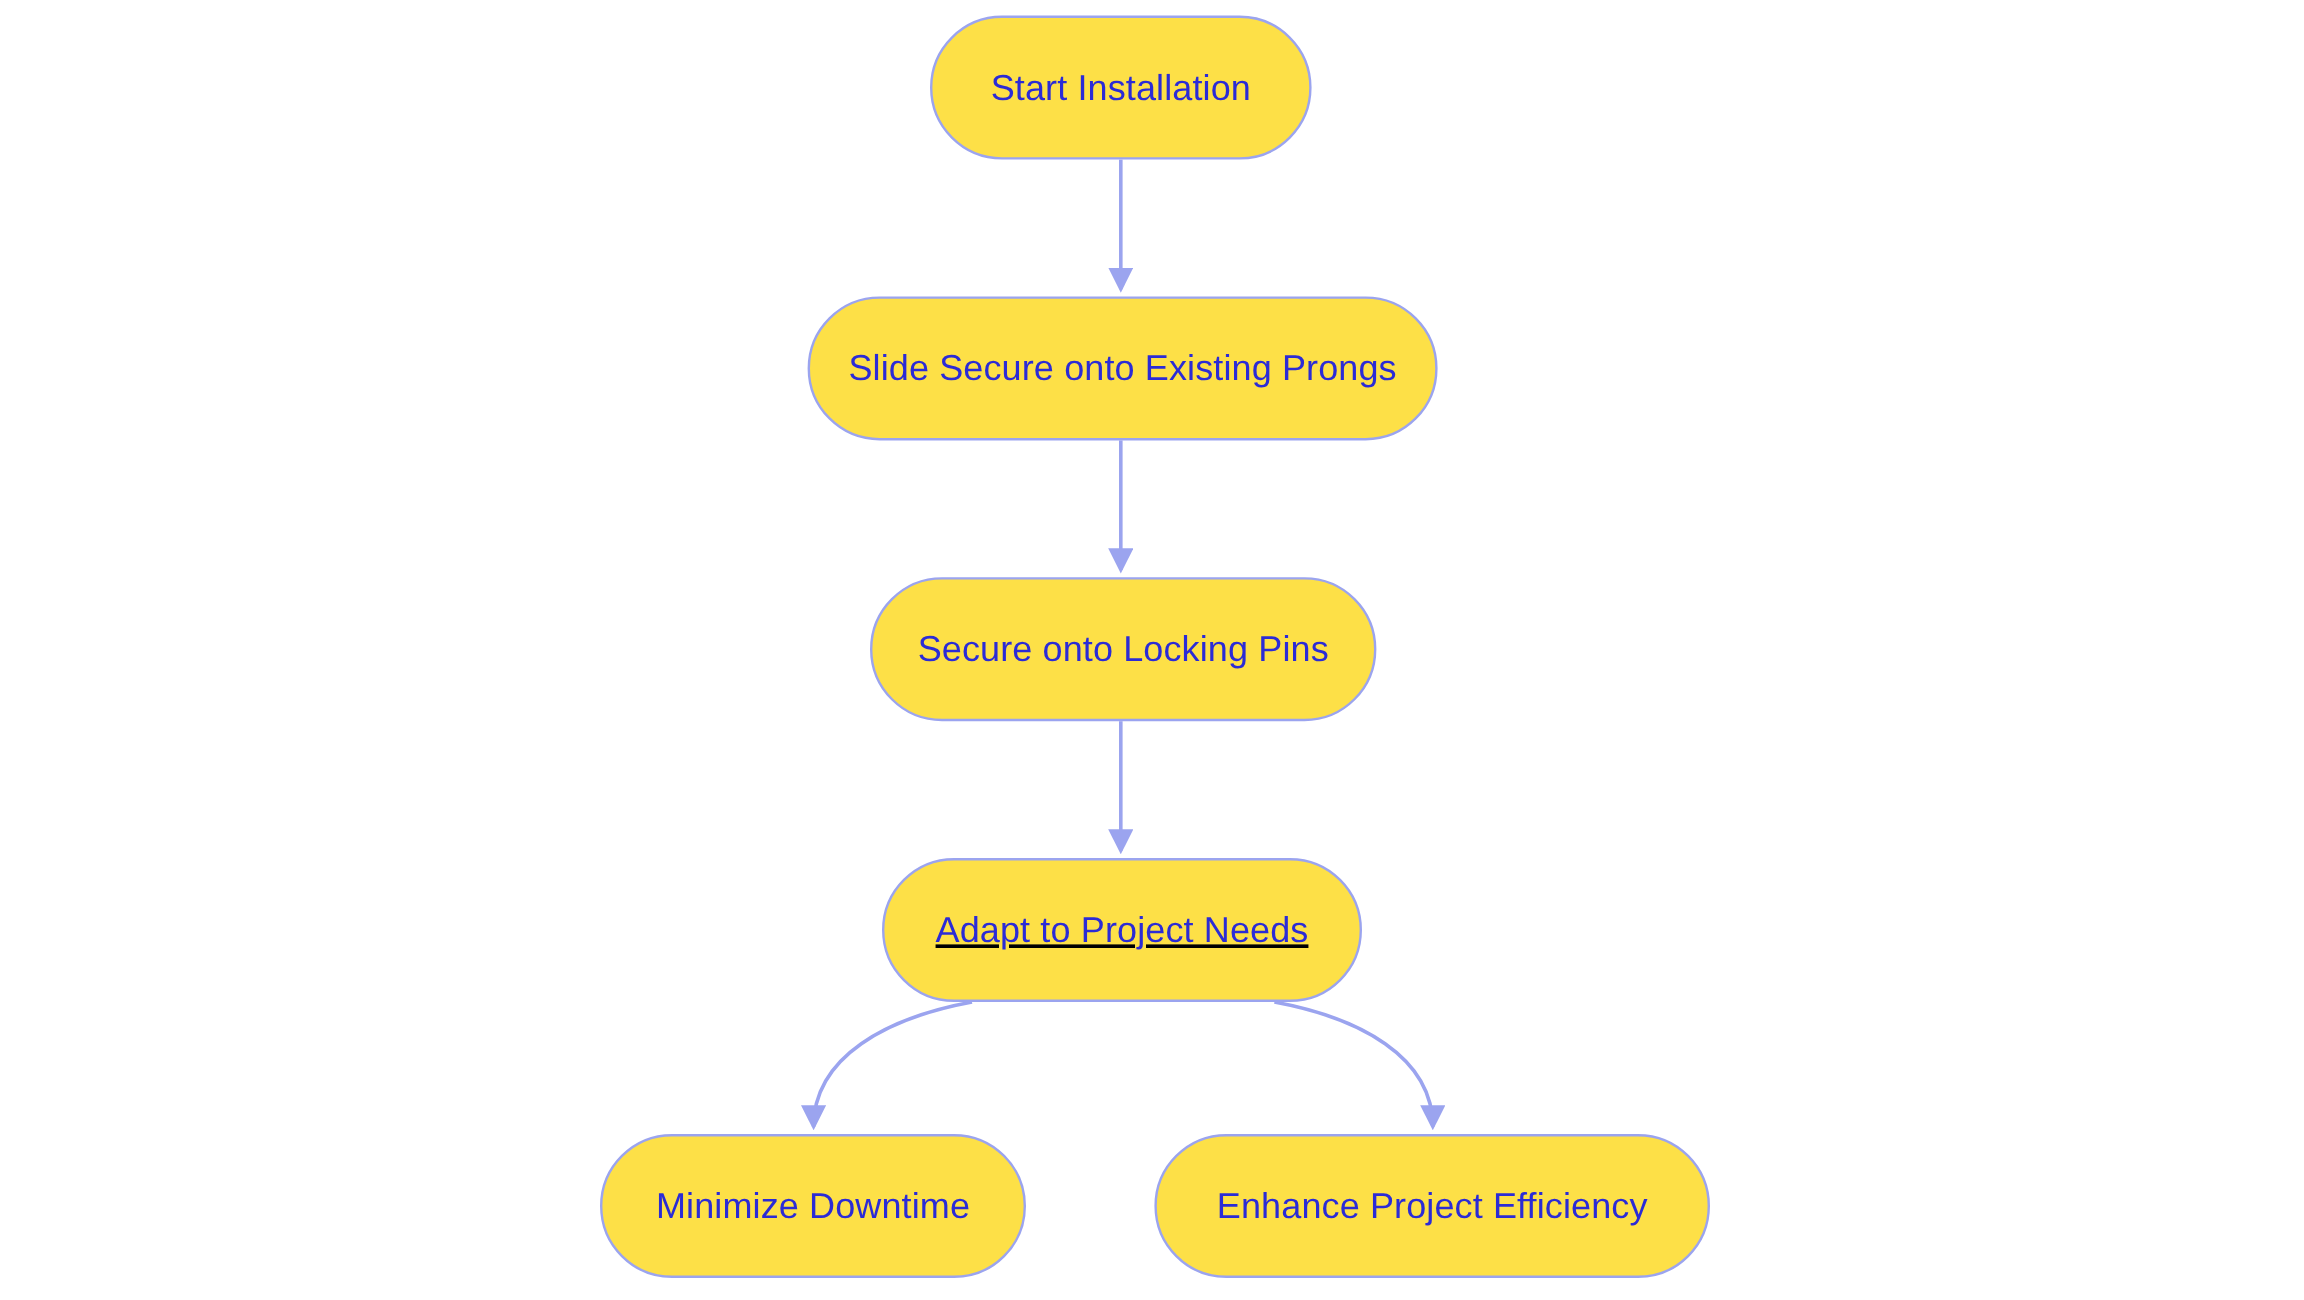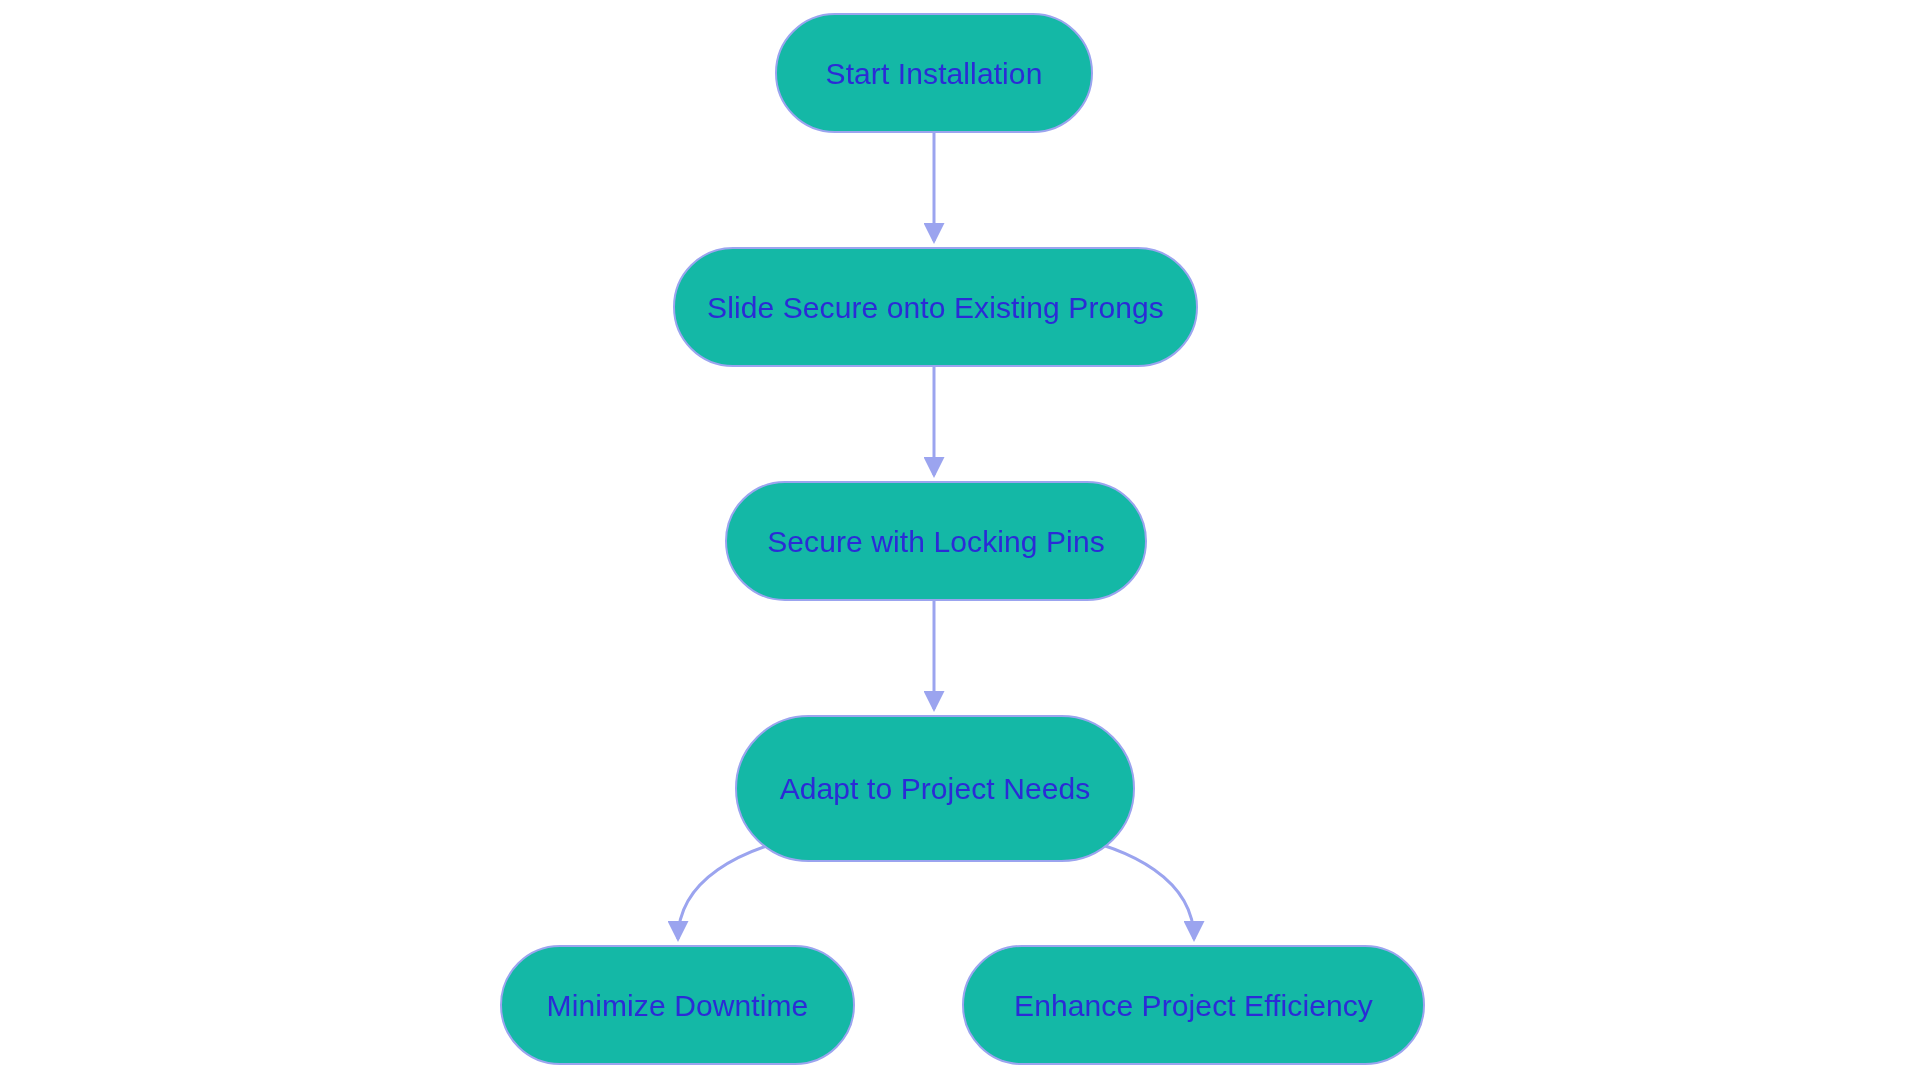--- a/index.html
+++ b/index.html
@@ -25,21 +25,21 @@
     width: 1920px;
     height: 1083px;
     pointer-events: none;
   }
   .node {
     position: absolute;
     box-sizing: border-box;
     display: flex;
     align-items: center;
     justify-content: center;
-    background: #14b8a6;
+    background: #fde047;
     border: 2px solid #9ba4ef;
     border-radius: 999px;
   }
   .node-label {
     font-family: "Liberation Sans", sans-serif;
     font-size: 30px;
     font-weight: 400;
     color: #2b2bd6;
     letter-spacing: 0.1px;
     white-space: nowrap;
@@ -69,24 +69,24 @@
 
   <div class="node" style="left:775px; top:13px; width:318px; height:120px;">
     <span class="node-label">Start Installation</span>
   </div>
 
   <div class="node" style="left:673px; top:247px; width:525px; height:120px;">
     <span class="node-label">Slide Secure onto Existing Prongs</span>
   </div>
 
   <div class="node" style="left:725px; top:481px; width:422px; height:120px;">
-    <span class="node-label">Secure with Locking Pins</span>
+    <span class="node-label">Secure onto Locking Pins</span>
   </div>
 
-  <div class="node" style="left:735px; top:715px; width:400px; height:147px;">
+  <div class="node" style="left:735px; top:715px; width:400px; height:120px;text-decoration:underline;">
     <span class="node-label">Adapt to Project Needs</span>
   </div>
 
   <div class="node" style="left:962px; top:945px; width:463px; height:120px;">
     <span class="node-label">Enhance Project Efficiency</span>
   </div>
 
   <div class="node" style="left:500px; top:945px; width:355px; height:120px;">
     <span class="node-label">Minimize Downtime</span>
   </div>

